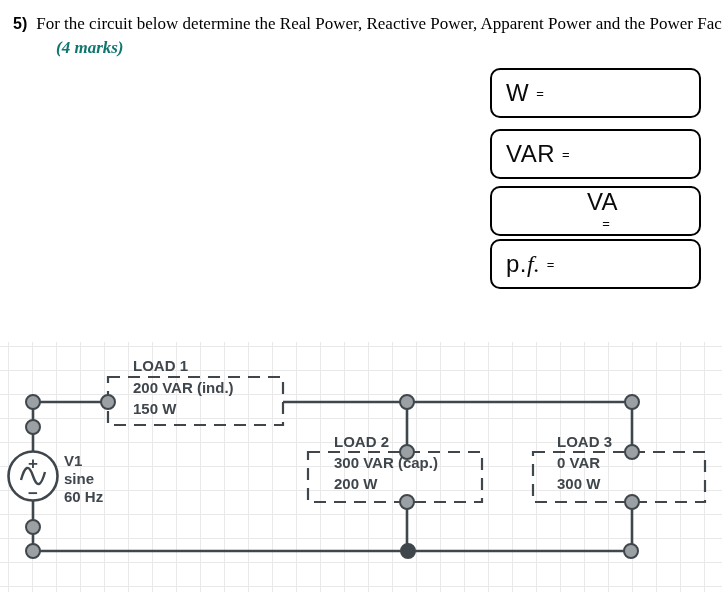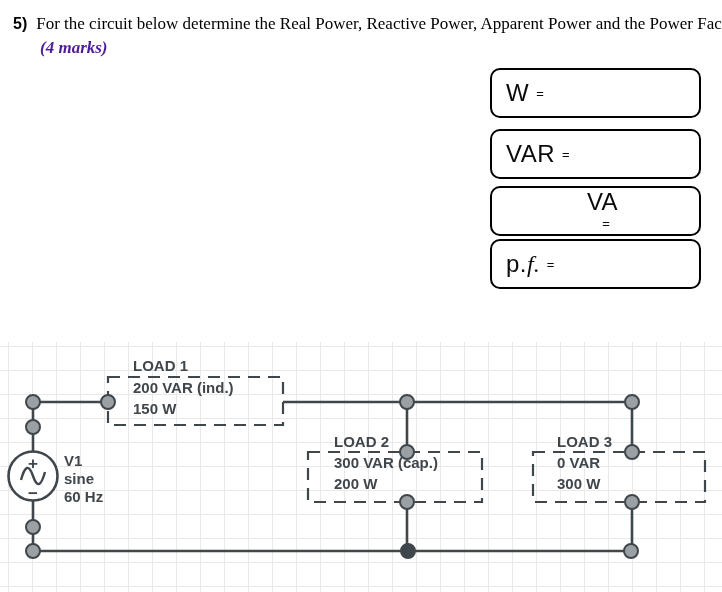--- a/index.html
+++ b/index.html
@@ -3,23 +3,23 @@
 <meta charset="utf-8">
 <style>
   html,body{margin:0;padding:0;background:#ffffff;}
   #page{position:relative;width:722px;height:592px;background:#ffffff;overflow:hidden;
         font-family:"Liberation Sans",sans-serif;}
 
   
   .q-line{position:absolute;left:13px;top:14px;white-space:nowrap;}
   .q-num{font-family:"Liberation Sans",sans-serif;font-weight:bold;font-size:16px;color:#000;}
   .q-text{font-family:"Liberation Serif",serif;font-size:17px;color:#000;margin-left:9px;}
-  .q-marks{position:absolute;left:40px;top:38px;
+  .q-marks{position:absolute;left:56px;top:38px;
            font-family:"Liberation Serif",serif;font-weight:bold;font-style:italic;
-           font-size:17px;color:#4c1d95;}
+           font-size:17px;color:#0f766e;}
 
   
   .ans-box{position:absolute;left:490px;width:193px;height:46px;
            border:2px solid #000;border-radius:10px;background:#fff;
            display:flex;align-items:center;padding-left:14px;box-sizing:content-box;}
   .ans-box .lbl{font-size:24px;color:#0a0a0a;letter-spacing:0.5px;}
   .ans-box .lbl-italic{font-size:24px;color:#0a0a0a;font-style:italic;
                        font-family:"Liberation Serif",serif;}
   .ans-box .eq{font-size:13px;color:#0a0a0a;margin-left:7px;}
   #box-w  {top:68px;}

